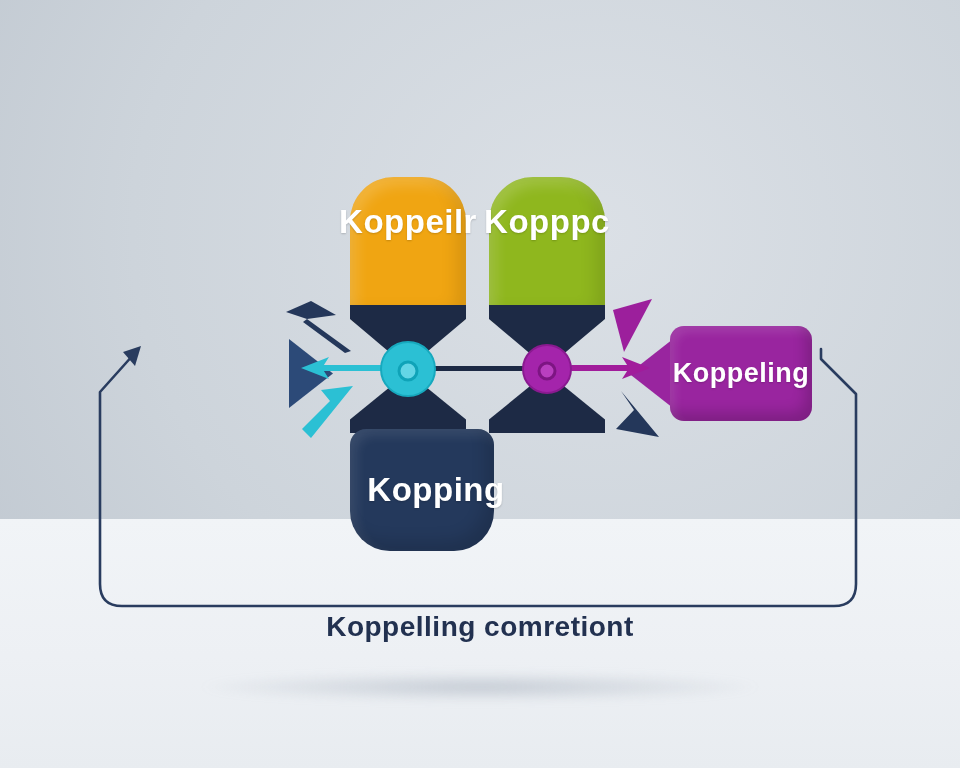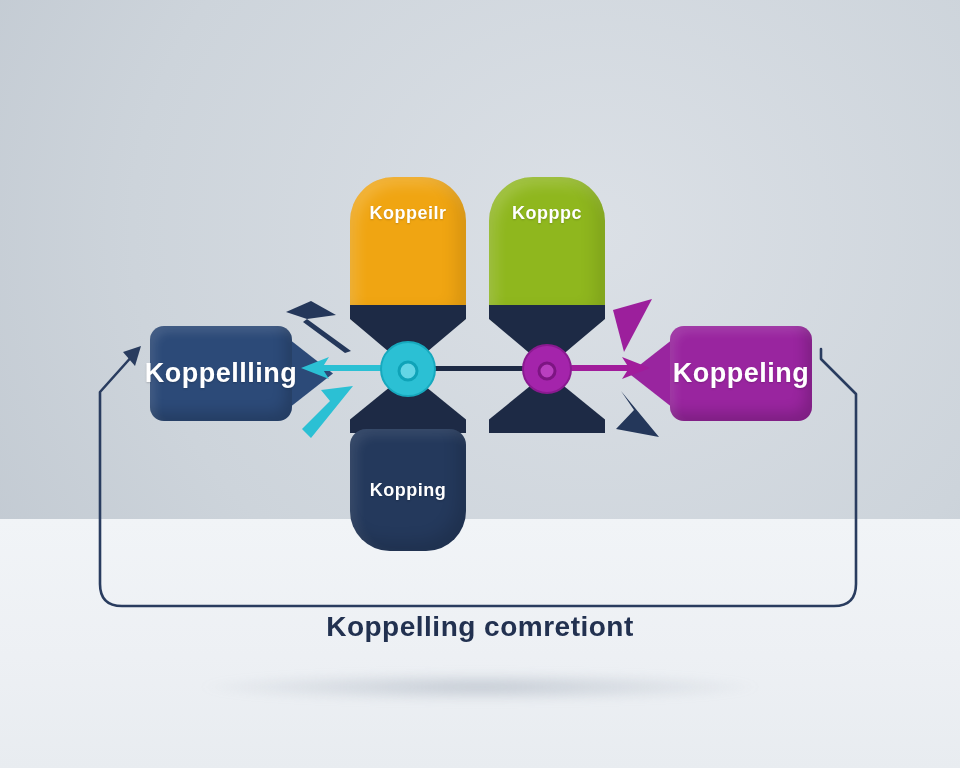--- a/index.html
+++ b/index.html
@@ -34,21 +34,21 @@
     clip-path:polygon(45% 0,55% 0,100% 76%,100% 100%,0 100%,0 76%);
   }
   .bottom-body{
     top:429px;width:116px;height:122px;border-radius:16px 16px 40px 40px;
     box-shadow:inset -8px -10px 16px rgba(0,0,0,0.14), inset 6px 6px 12px rgba(255,255,255,0.10);
     display:flex;align-items:center;justify-content:center;
   }
   .col-left{left:350px;}
   .col-right{left:489px;justify-content:center;}
   .lbl{
-    color:#ffffff;font-weight:bold;font-size:18px;letter-spacing:0.5px;
+    color:#ffffff;font-weight:bold;font-size:33px;letter-spacing:0.5px;
     text-shadow:0 1px 2px rgba(0,0,0,0.18);white-space:nowrap;
   }
   
   .tag{top:326px;height:95px;}
   .tag .rect{
     position:absolute;top:0;width:142px;height:95px;border-radius:14px;
     box-shadow:inset -6px -8px 14px rgba(0,0,0,0.18), inset 5px 6px 10px rgba(255,255,255,0.12);
     display:flex;align-items:center;justify-content:center;
   }
   .tag .point{position:absolute;top:13px;width:44px;height:69px;}
@@ -71,35 +71,32 @@
 <div class="stage">
 
   <div class="floor"></div>
   <div class="ground-shadow"></div>
 
   <div class="abs top-body col-left" style="background: rgb(240, 165, 18);">
     <span class="lbl">Koppeilr</span>
   </div>
   <div class="abs neck-top col-left" style="background: rgb(29, 42, 69);"></div>
   <div class="abs neck-bottom col-left" style="background: rgb(29, 42, 69);"></div>
-  <div class="abs bottom-body col-left" style="background: rgb(36, 57, 92);">
+  <div class="abs bottom-body col-left" style="background: rgb(36, 57, 92); padding-left: 28px;">
     <span class="lbl">Kopping</span>
   </div>
 
   <div class="abs top-body col-right" style="background: rgb(143, 183, 30);">
     <span class="lbl">Kopppc</span>
   </div>
   <div class="abs neck-top col-right" style="background: rgb(29, 42, 69);"></div>
   <div class="abs neck-bottom col-right" style="background: rgb(29, 42, 69);"></div>
 
   <div class="abs tag tag-left">
     <div class="point" style="background: rgb(44, 74, 120);"></div>
-    <div class="rect" style="background: rgb(44, 74, 120);">
-      <span class="lbl">Koppellling</span>
-    </div>
   </div>
 
   <div class="abs tag tag-right">
     <div class="point" style="background: rgb(153, 37, 159);"></div>
     <div class="rect" style="background: rgb(153, 37, 159); align-items: center;">
       <span class="lbl">Koppeling</span>
     </div>
   </div>
 
   <svg class="overlay" width="960" height="768" viewBox="0 0 960 768">

